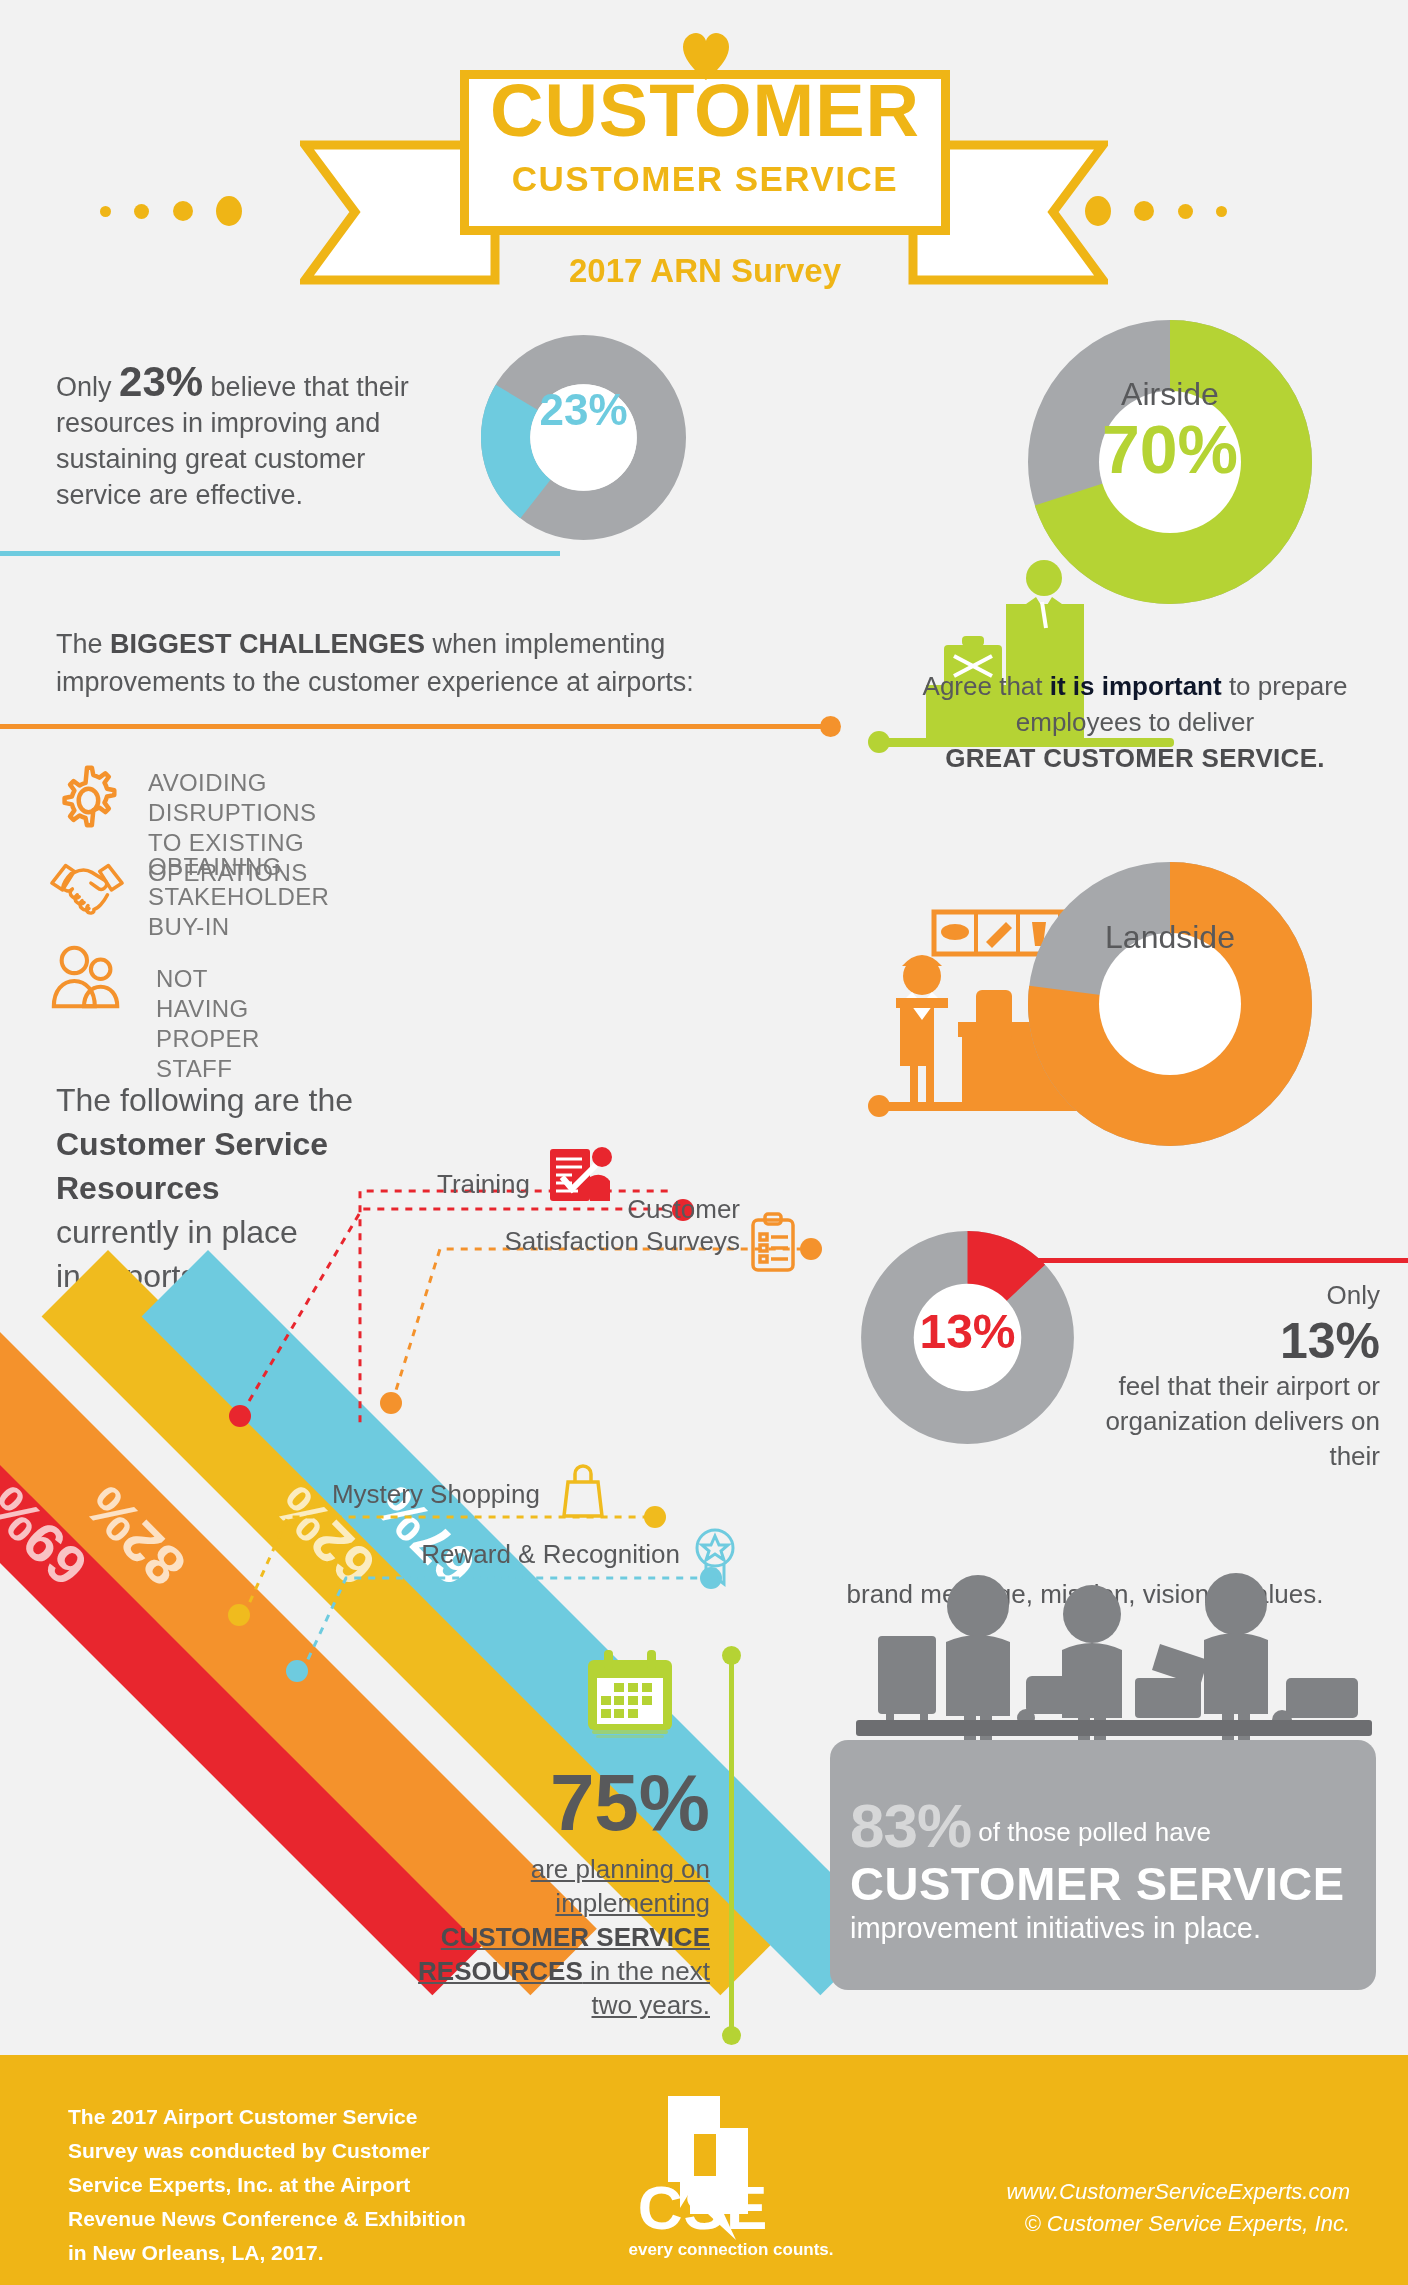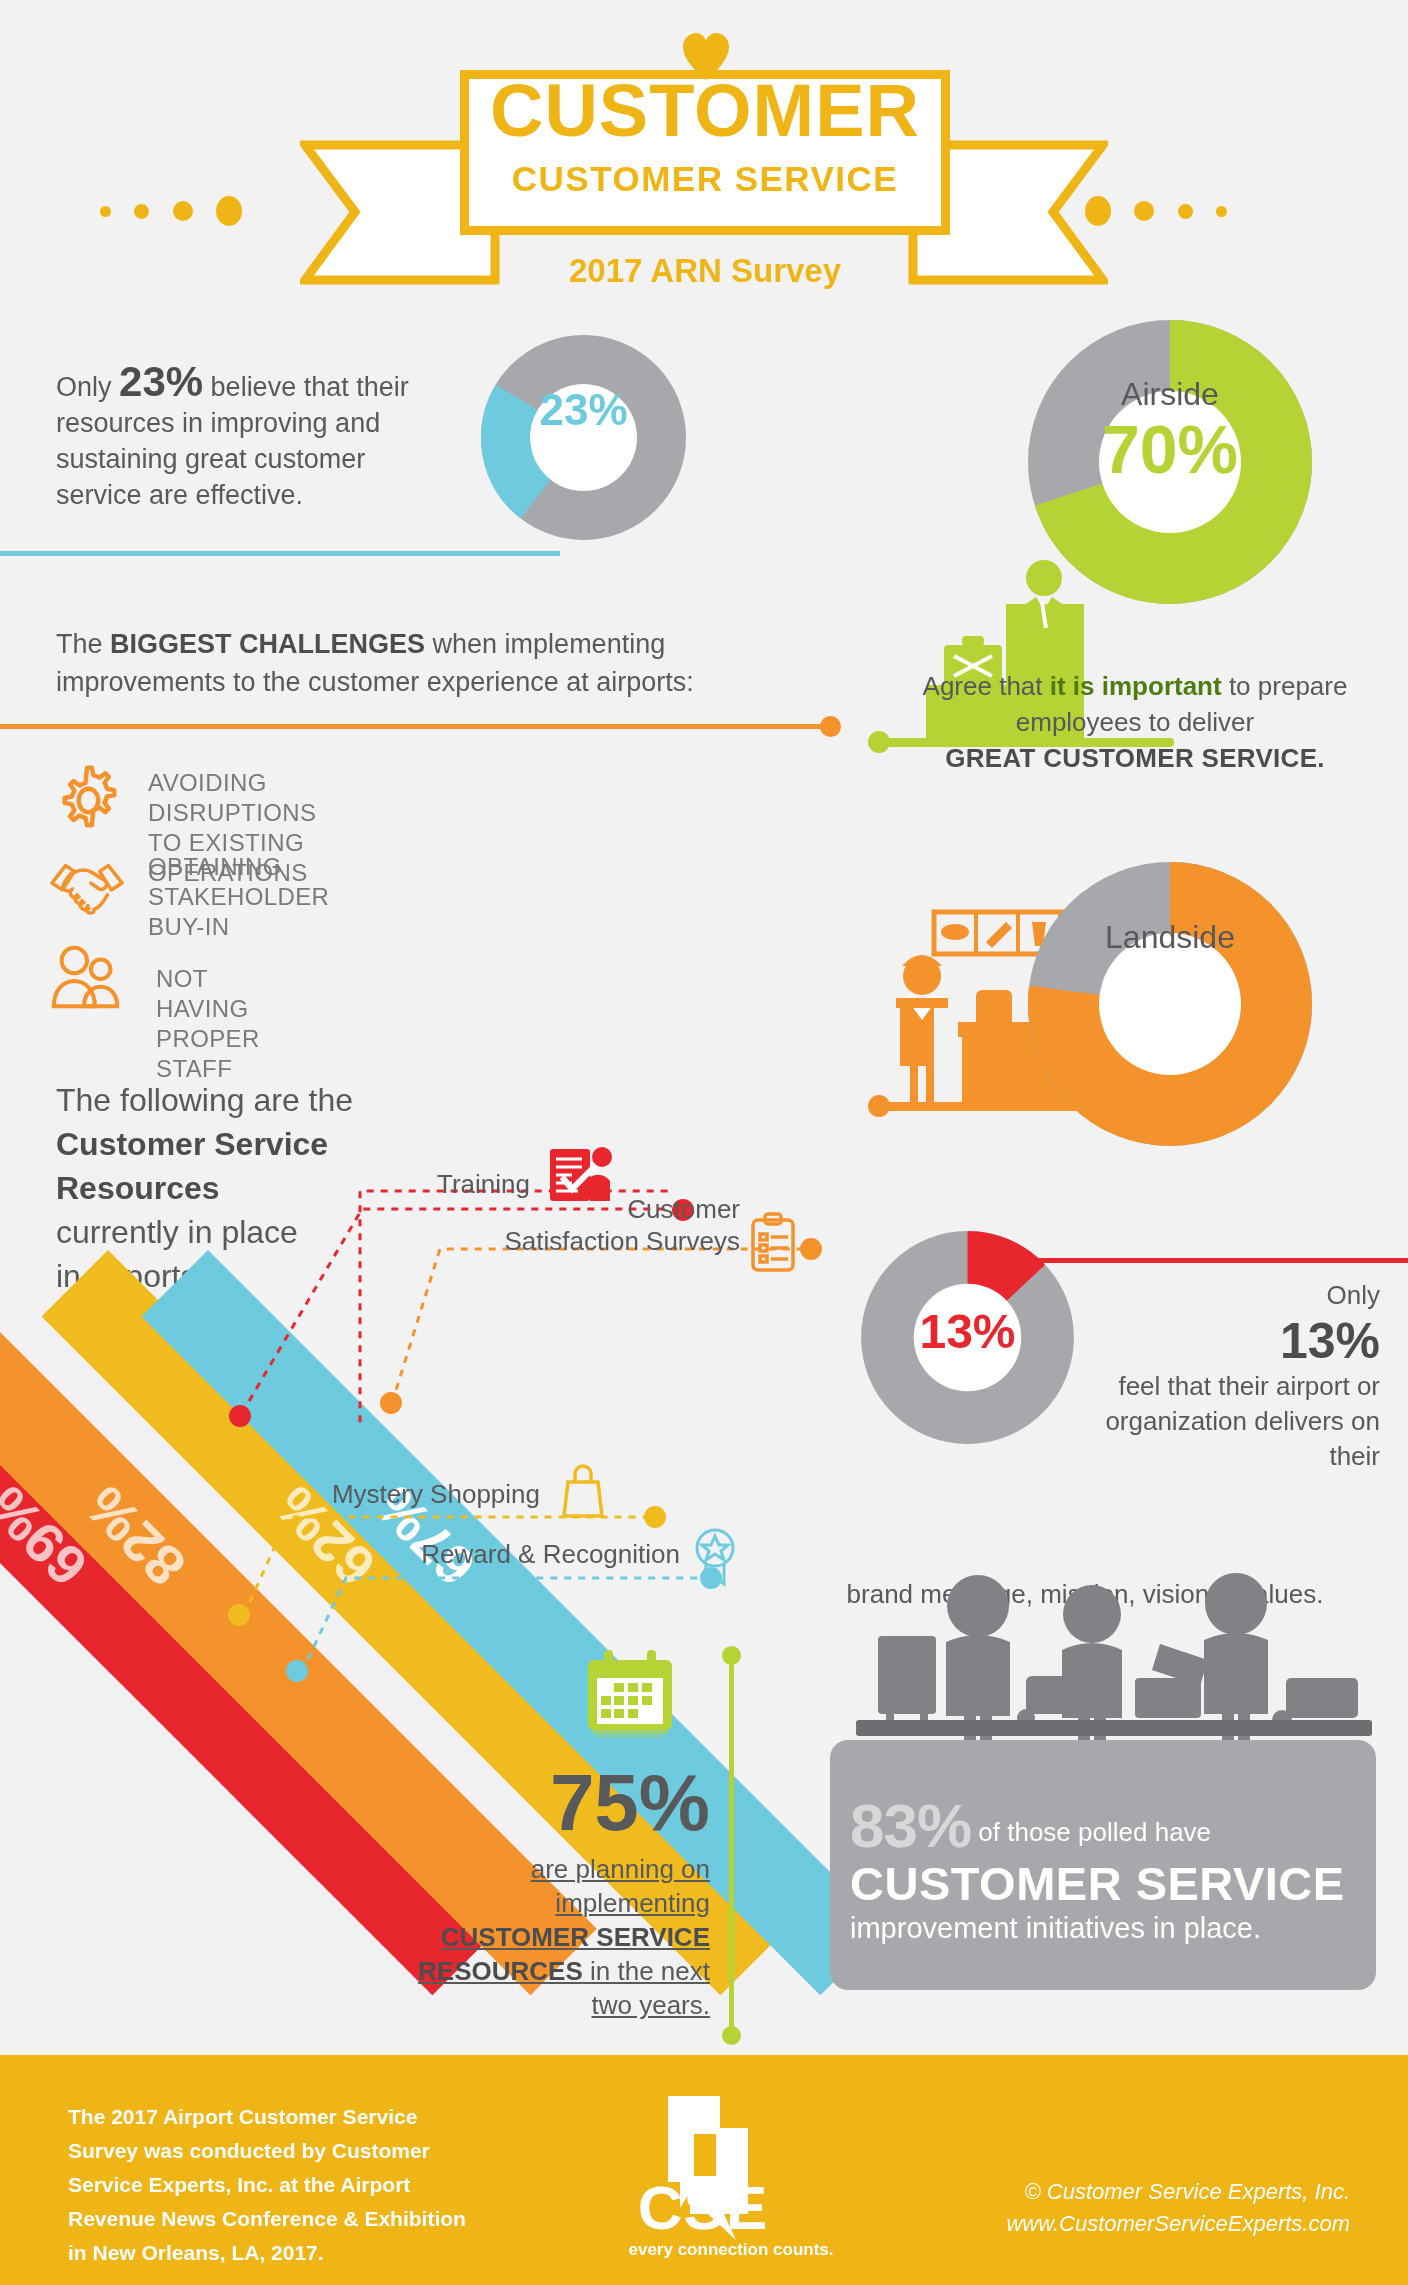--- a/index.html
+++ b/index.html
@@ -80,21 +80,21 @@
   
   .airside-scene { position:absolute; left:866px; top:460px; width:520px; height:340px; }
   .donut70 { position:absolute; left:1028px; top:320px; width:284px; height:284px; }
   .donut70-lbl { position:absolute; left:1028px; top:375px; width:284px; text-align:center; }
   .donut70-lbl .t1 { font-size:32px; color:#58595b; line-height:38px; }
   .donut70-lbl .t2 { font-size:68px; font-weight:bold; color:#b5d334; line-height:72px; }
   .airside-cap {
     position:absolute; left:900px; top:668px; width:470px; text-align:center;
     font-size:26px; line-height:36px; color:#58595b;
   }
-  .airside-cap .strong { font-weight:bold; color:#4d7c0f;margin-top:44px; }
+  .airside-cap .strong { font-weight:bold; color:#0f172a;margin-top:44px; }
   .airside-cap .caps { font-weight:bold; color:#4d4d4f; letter-spacing:.3px; }
 
   
   .landside-scene { position:absolute; left:866px; top:880px; width:520px; height:240px; }
   .donut77 { position:absolute; left:1028px; top:862px; width:284px; height:284px; }
   .donut77-lbl { position:absolute; left:1028px; top:918px; width:284px; text-align:center; }
   .donut77-lbl .t1 { font-size:32px; color:#58595b; line-height:38px; }
   .donut77-lbl .t2 { font-size:68px; font-weight:bold; color:#f4922c; line-height:72px; }
 
   
@@ -539,17 +539,17 @@
   <svg class="cse-logo" viewBox="0 0 190 170">
     <g fill="#ffffff">
       <path d="M60 6 L112 6 L112 92 L88 92 L72 118 L72 92 L60 92 Z"></path>
       <path d="M82 38 L140 38 L140 124 L116 124 L128 150 L100 124 L82 124 Z"></path>
     </g>
     <path d="M86 44 L108 44 L108 86 L86 86 Z" fill="#efb516"></path>
   </svg>
   <div class="cse-word">CSE</div>
   <div class="cse-tag">every connection counts.</div>
   <div class="footer-right">
+    <div>www.CustomerServiceExperts.com</div>
     <div>© Customer Service Experts, Inc.</div>
-    <div>www.CustomerServiceExperts.com</div>
   </div>
 
 </div>
 
 </body></html>

